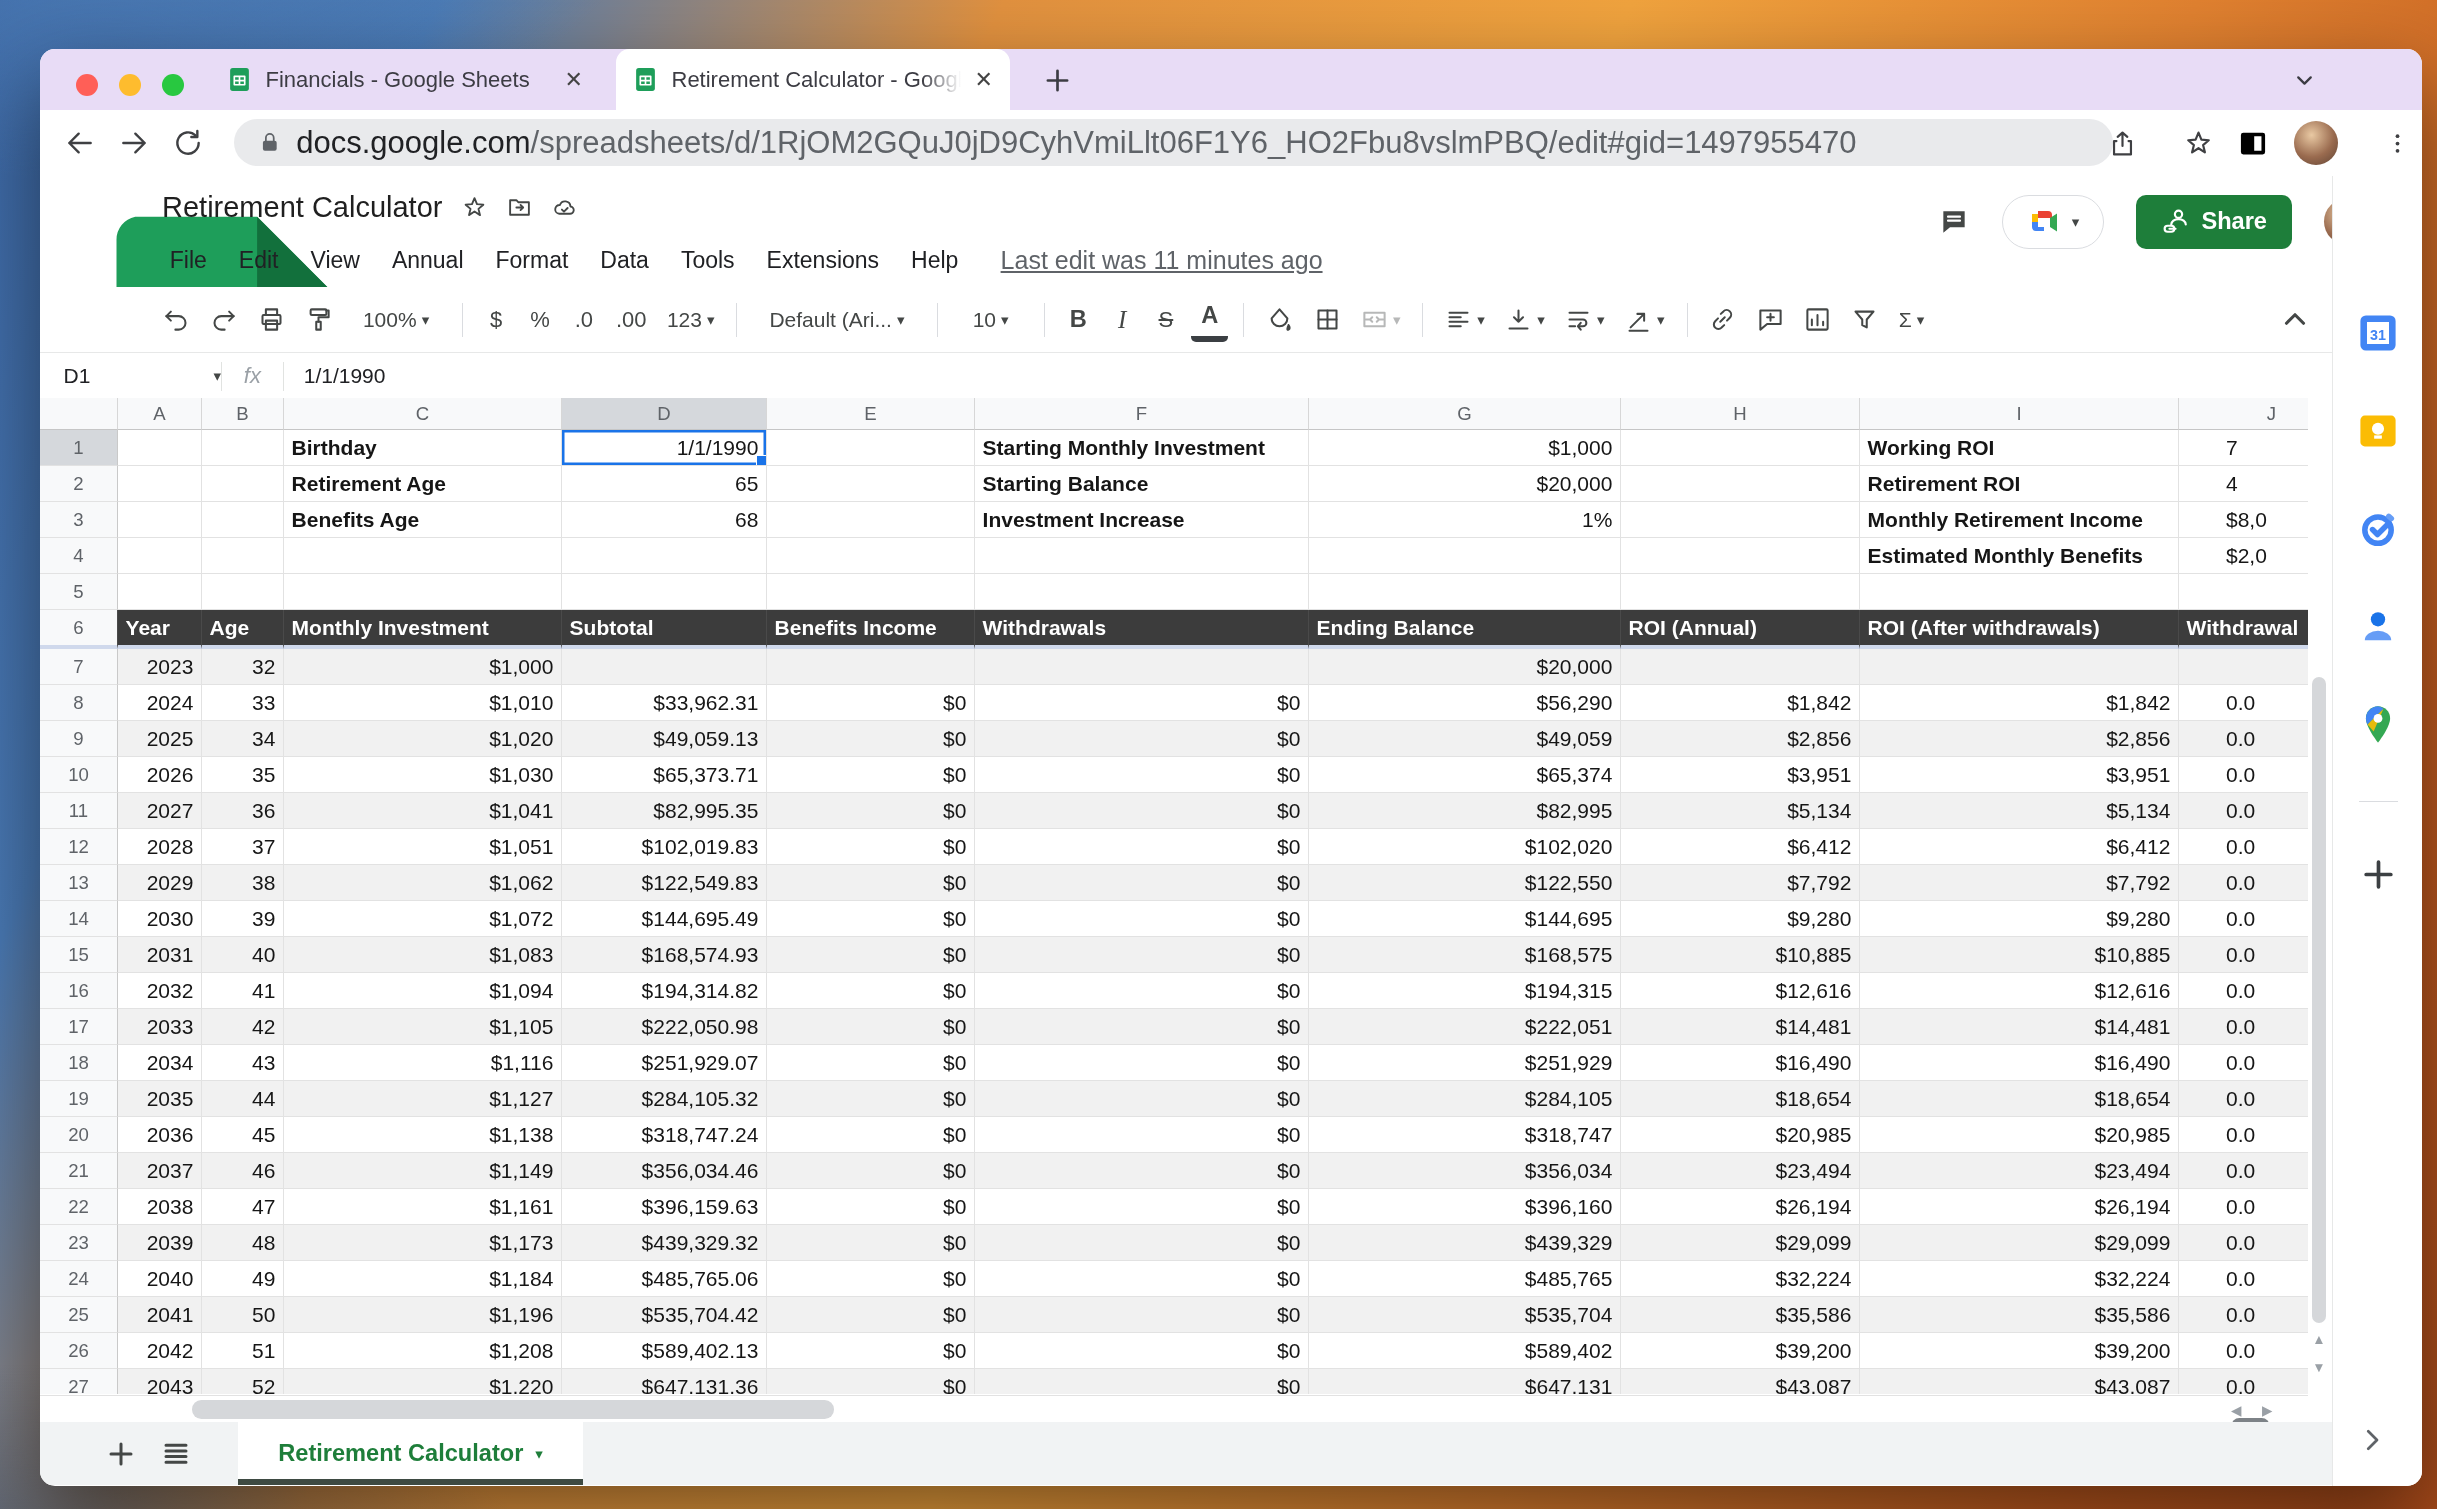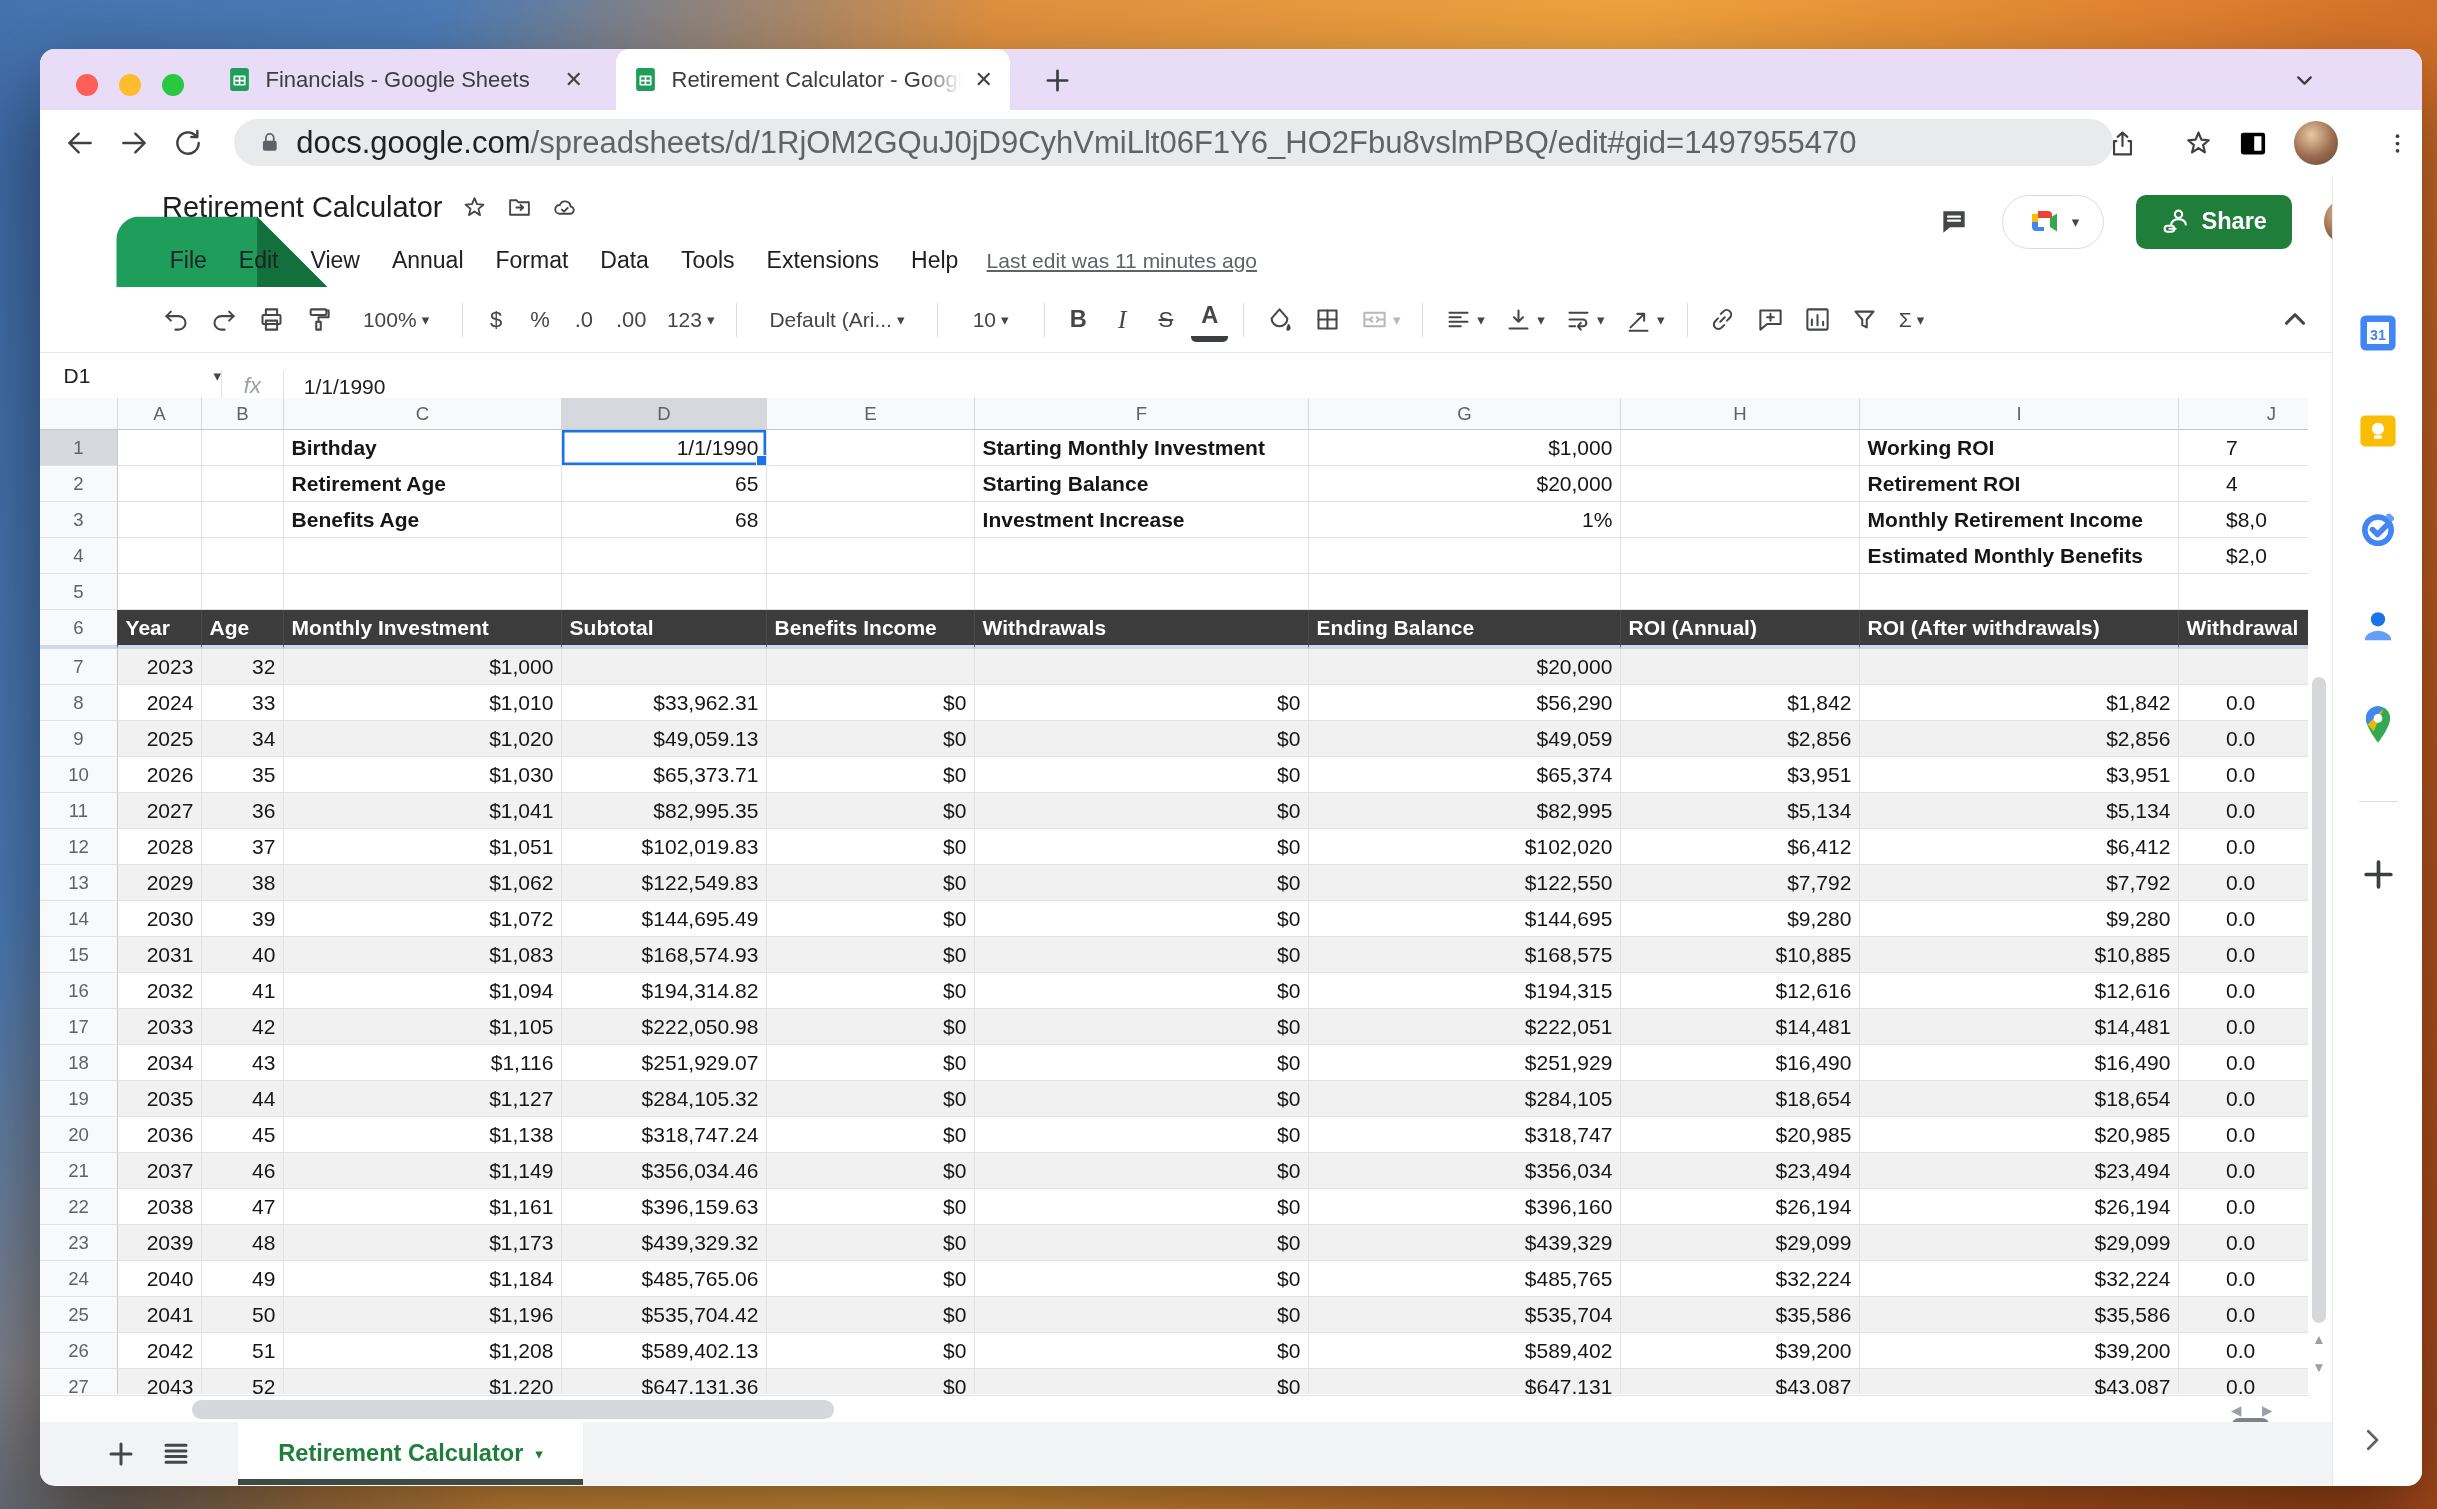--- a/index.html
+++ b/index.html
@@ -40,42 +40,42 @@
   .avatar{width:44px;height:44px;border-radius:50%;background:radial-gradient(circle at 40% 32%,#e9c9a3,#9a6b4f 55%,#5d4233 100%);flex:0 0 auto;}
   .sidebar-ic{width:34px;height:29px;}
   
   .appheader{position:absolute;left:0;top:127px;width:100%;height:111px;background:#fff;border-bottom:0.8px solid #e7e8e8;}
   .sheets-logo{position:absolute;left:39px;top:22px;}
   .doc-title-row{position:absolute;left:122px;top:15px;display:flex;align-items:center;gap:20px;}
   .doc-title{font-size:29px;color:#1f1f1f;}
   .t-ic{width:25px;height:25px;color:#444746;}
   .menubar{position:absolute;left:118px;top:66px;display:flex;align-items:center;gap:8.4px;}
   .menu-item{font-size:23px;color:#202124;padding:5px 11.8px;border-radius:6.8px;}
-  .last-edit{font-size:21px;color:#5f6368;text-decoration:underline;margin-left:8px;white-space:nowrap;}
+  .last-edit{font-size:25px;color:#5f6368;text-decoration:underline;margin-left:22px;white-space:nowrap;}
   .hdr-right{position:absolute;right:51px;top:18.6px;display:flex;align-items:center;gap:32px;}
   .meet-pill{width:100px;height:52px;border:0.8px solid #dadce0;border-radius:27px;display:flex;align-items:center;justify-content:center;gap:6.8px;}
   .share-btn{height:54px;background:#1e7e3a;border-radius:10px;color:#fff;display:flex;align-items:center;gap:11.8px;padding:0 25px;}
   .share-btn span{font-size:23.6px;font-weight:bold;}
   .hdr-ic{width:32px;height:32px;color:#444746;}
   
   .toolbar{position:absolute;left:0;top:238px;width:100%;height:66px;background:#fff;border-bottom:0.8px solid #e7e8e8;display:flex;align-items:center;padding-left:116px;box-sizing:border-box;}
   .tb-wrap{display:flex;align-items:center;gap:6.8px;}
   .tb-btn{min-width:37px;height:44px;display:flex;align-items:center;justify-content:center;color:#444746;font-size:22px;border-radius:5px;padding:0 6.8px;box-sizing:border-box;white-space:nowrap;}
   .tb-btn svg{width:27px;height:27px;}
   .tb-sep{width:0.8px;height:34px;background:#dadce0;margin:0 8.4px;}
   .caret{font-size:15px;color:#444746;margin-left:5px;}
   .tb-lab{font-size:21px;}
   .tb-b{font-weight:bold;font-size:23.6px;}
   .tb-i{font-style:italic;font-family:"Liberation Serif",serif;font-size:25px;}
   .tb-s{text-decoration:line-through;font-size:22px;}
   .tb-a{font-weight:bold;font-size:23.6px;border-bottom:6.8px solid #3b3f43;line-height:1;padding-bottom:1.7px;}
   .dim{opacity:.38;}
   .tb-collapse{position:absolute;right:110px;top:15px;width:34px;height:34px;color:#444746;}
   
-  .fbar{position:absolute;left:0;top:304px;width:100%;height:46px;background:#fff;border-bottom:0.8px solid #e1e3e1;display:flex;align-items:flex-end;}
+  .fbar{position:absolute;left:0;top:304px;width:100%;height:46px;background:#fff;border-bottom:0.8px solid #e1e3e1;display:flex;align-items:center;}
   .namebox{width:181px;height:100%;display:flex;align-items:center;box-sizing:border-box;padding-left:23.6px;}
   .namebox .ref{font-size:21px;color:#202124;flex:1;}
   .fdiv{width:0.8px;height:29px;background:#e1e3e1;}
   .fx{font-family:Liberation Sans, sans-serif;font-style:italic;font-size:22px;color:#9aa0a6;padding:0 22px;}
   .fvalue{font-size:21px;color:#202124;padding-left:20px;}
   
   .gridarea{position:absolute;left:0;top:349px;width:2268px;height:996px;overflow:hidden;background:#fff;}
   .grow{display:flex;}
   .cell{box-sizing:border-box;border-right:0.8px solid #e2e2e2;border-bottom:0.8px solid #e2e2e2;font-size:21px;color:#161616;display:flex;align-items:center;padding:0 7.6px;overflow:hidden;white-space:nowrap;height:36px;flex:0 0 auto;}
   .gut{width:78px;background:#f8f9fa;color:#5f6368;font-size:18.6px;justify-content:center;border-right:0.8px solid #c9c9c9;}

